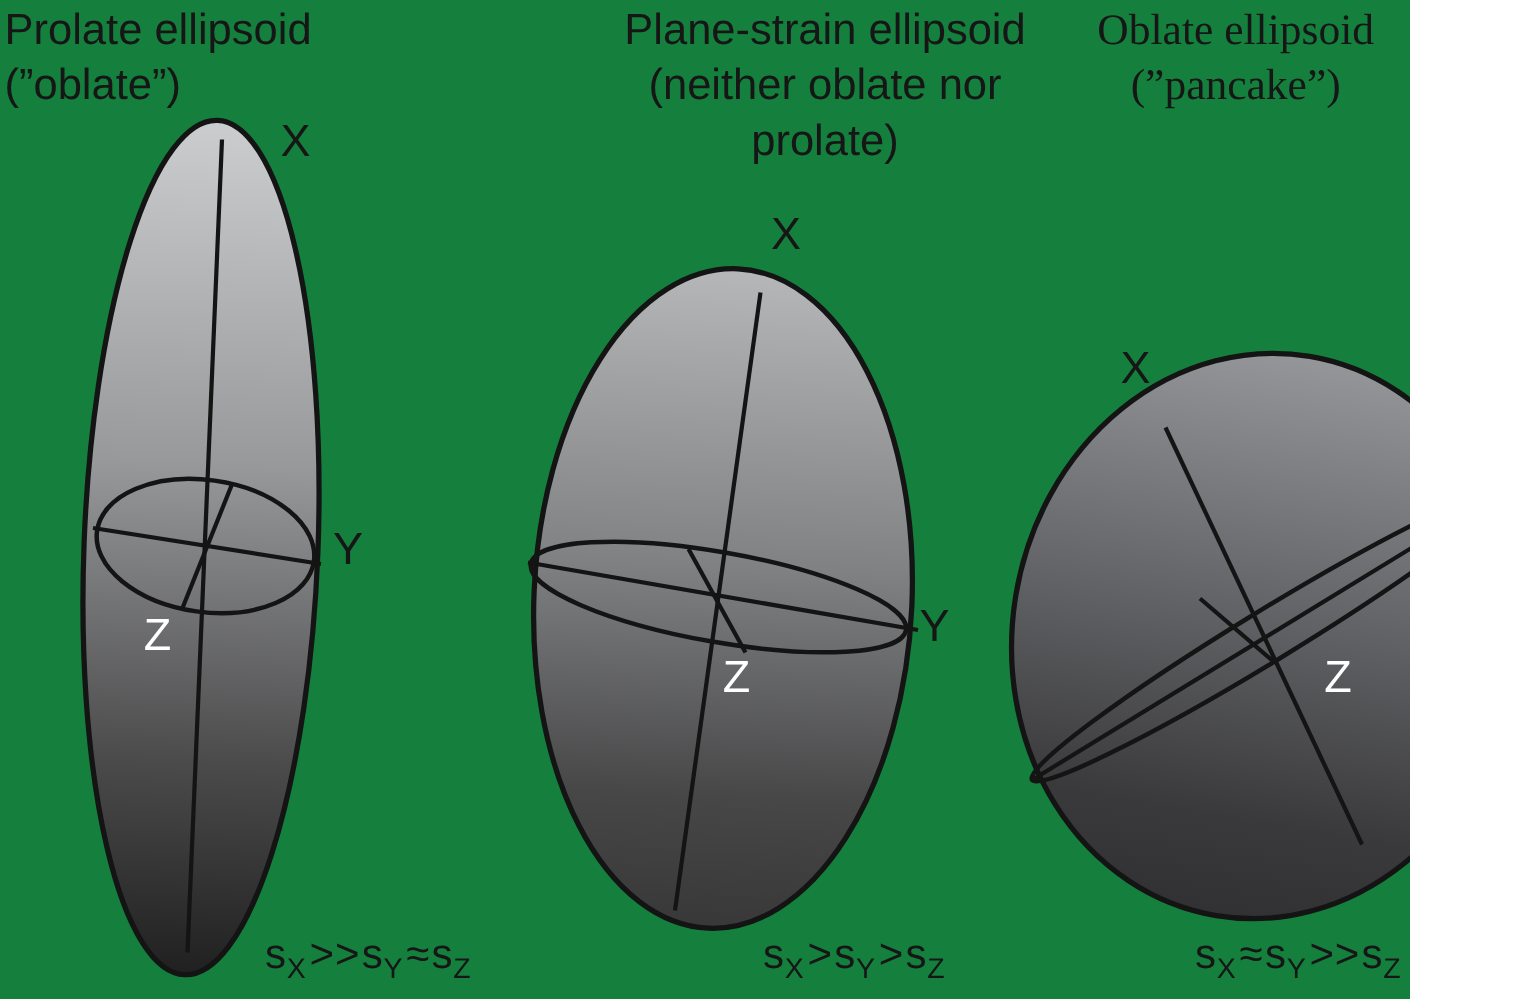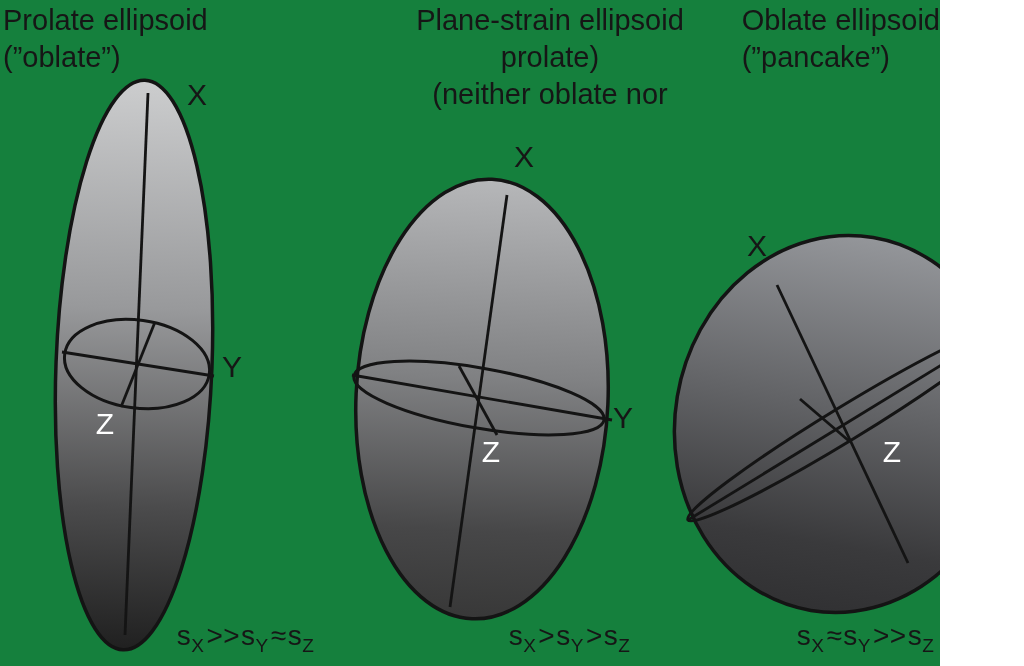--- a/index.html
+++ b/index.html
@@ -7,21 +7,21 @@
     position:relative;width:940px;height:666px;background:#15803d;
     font-family:"Liberation Sans",sans-serif;overflow:hidden;
   }
   .canvas svg{position:absolute;left:0;top:0;}
   .title{
     position:absolute;top:2px;font-size:29px;line-height:37px;
     color:#161616;white-space:nowrap;
   }
   .title.t1{left:3px;text-align:left;}
   .title.t2{left:511px;transform:translateX(-50%);text-align:center;margin-left:39px;}
-  .title.t3{right:0;text-align:left;}
+  .title.t3{right:24px;text-align:center;font-family:Liberation Serif, serif;}
   .axis-label{
     position:absolute;transform:translate(-50%,-50%);
     font-size:30px;color:#161616;
   }
   .axis-label.z{color:#ffffff;}
   .formula{
     position:absolute;top:620px;transform:translateX(-50%);
     font-size:28px;color:#161616;white-space:nowrap;letter-spacing:0.5px;
   }
   .formula sub{font-size:19px;vertical-align:-7px;margin:0 1px 0 0;}
@@ -78,22 +78,22 @@
       <line x1="800" y1="399" x2="849" y2="441" stroke-width="2.8"></line>
     </g>
   </svg>
 
   <div class="title t1">
     <div>Prolate ellipsoid</div>
     <div>(”oblate”)</div>
   </div>
   <div class="title t2">
     <div>Plane-strain ellipsoid</div>
+    <div>(neither oblate nor</div>
     <div>prolate)</div>
-    <div>(neither oblate nor</div>
   </div>
   <div class="title t3">
     <div>Oblate ellipsoid</div>
     <div>(”pancake”)</div>
   </div>
 
   <span class="axis-label" style="left:197px;top:95px">X</span>
   <span class="axis-label" style="left:232px;top:367px">Y</span>
   <span class="axis-label z" style="left:105px;top:424px">Z</span>
 

